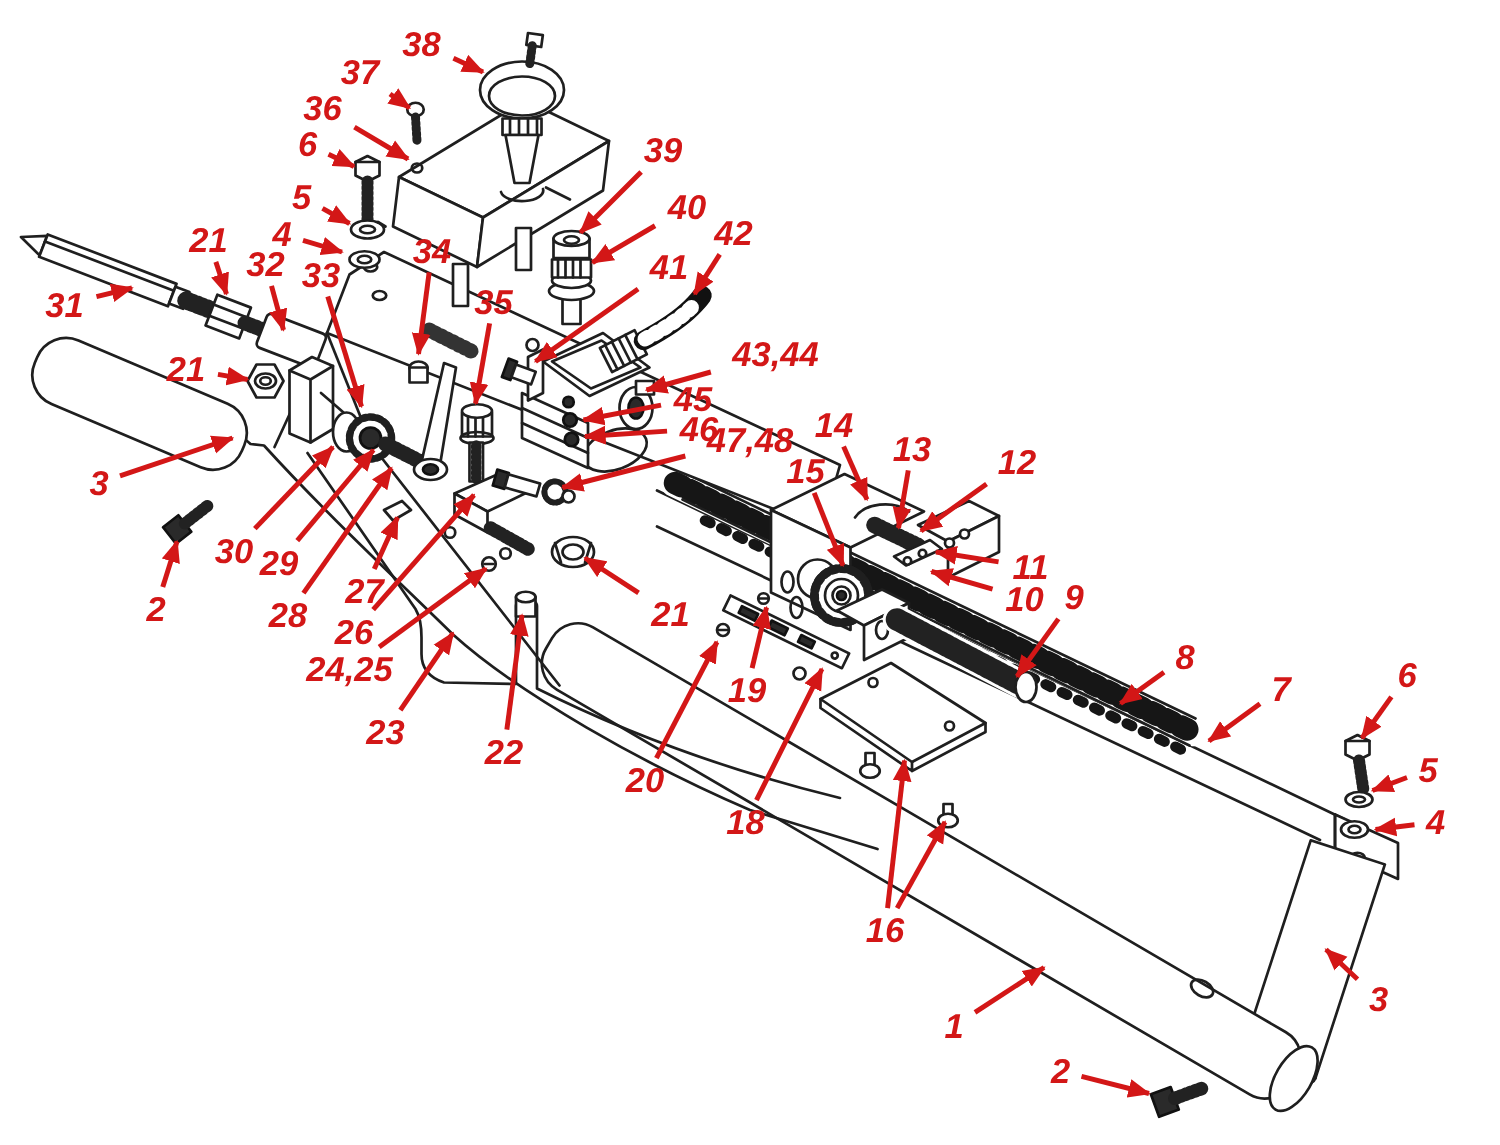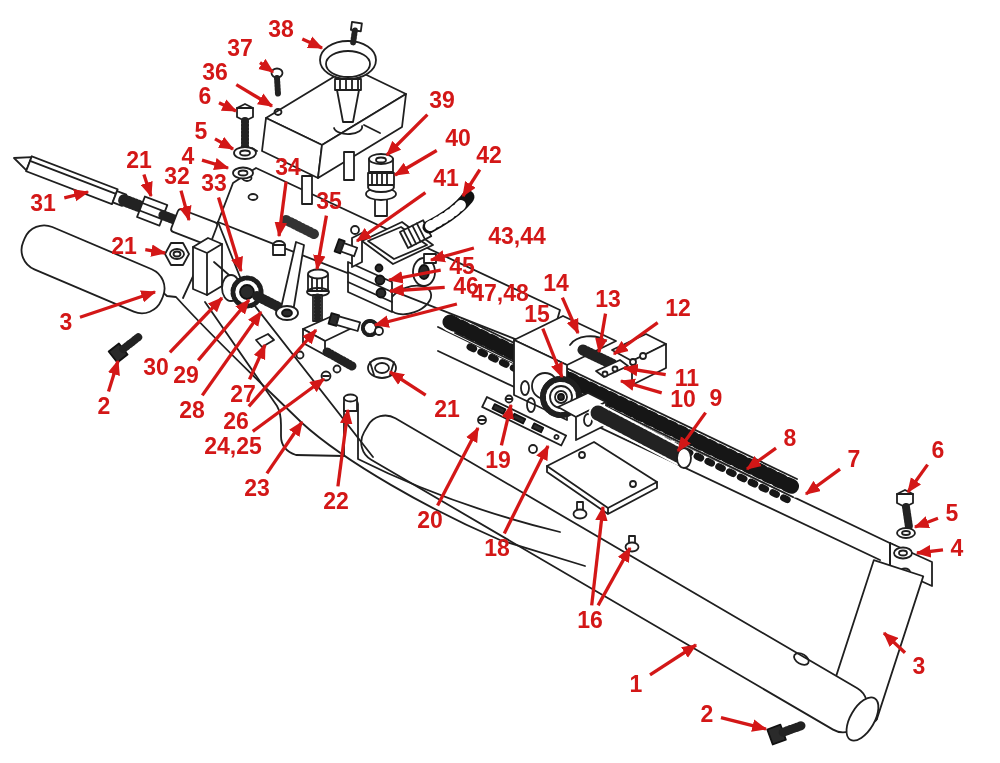--- a/index.html
+++ b/index.html
@@ -1,17 +1,17 @@
 <!DOCTYPE html>
 <html style="--label-color: #d31717; --line-color: #1f1f1f; --bg: #ffffff;"><head>
 <meta charset="utf-8">
 <style>
   :root{ --label-color:#d31717; --line-color:#1f1f1f; --bg:#ffffff; }
   html,body{margin:0;padding:0;background:var(--bg);}
-  .stage{position:relative;width:1000px;height:763px;background:var(--bg);overflow:hidden;}
+  .stage{position:relative;width:1000px;height:763px;background:var(--bg);overflow:hidden;font-style:italic;}
   svg{display:block;}
   .lbl{font-family:"Liberation Sans",sans-serif;font-weight:bold;font-size:23px;
        fill:var(--label-color);text-anchor:middle;}
   .arrow{stroke:var(--label-color);stroke-width:3.3;fill:none;}
   .art{stroke:var(--line-color);fill:none;stroke-width:1.8;stroke-linecap:round;stroke-linejoin:round;}
   .wf{fill:#ffffff;}
   .dk{fill:#2a2a2a;stroke:#111;}
   .coil{stroke:#222;fill:none;}
 </style>
 </head>

